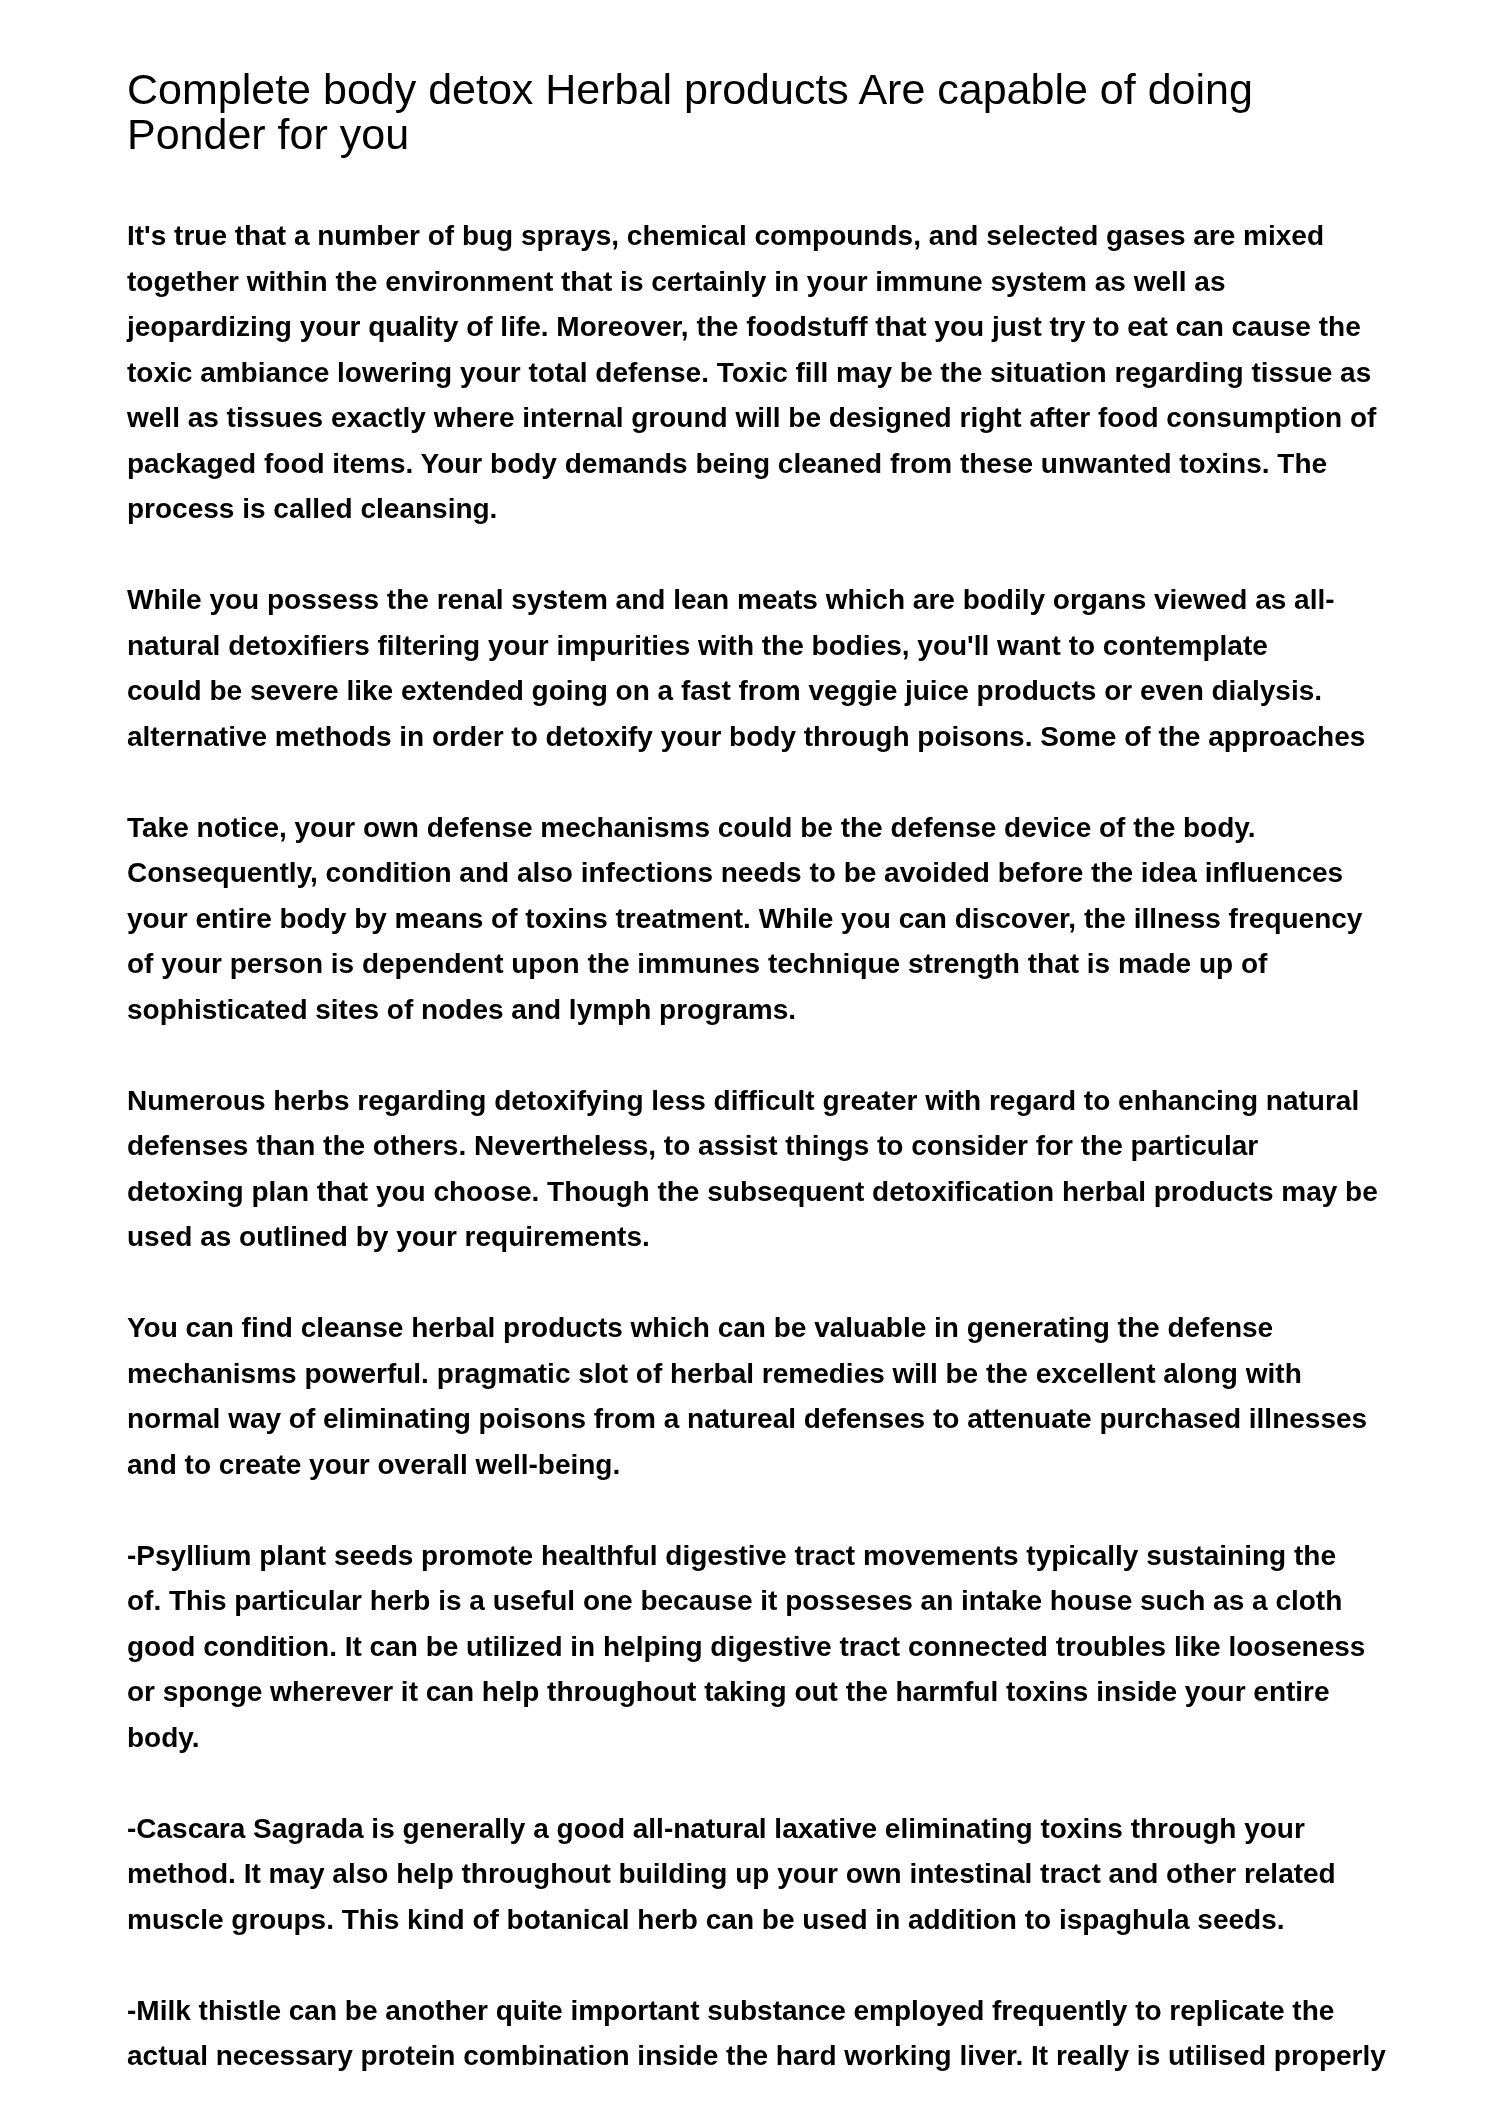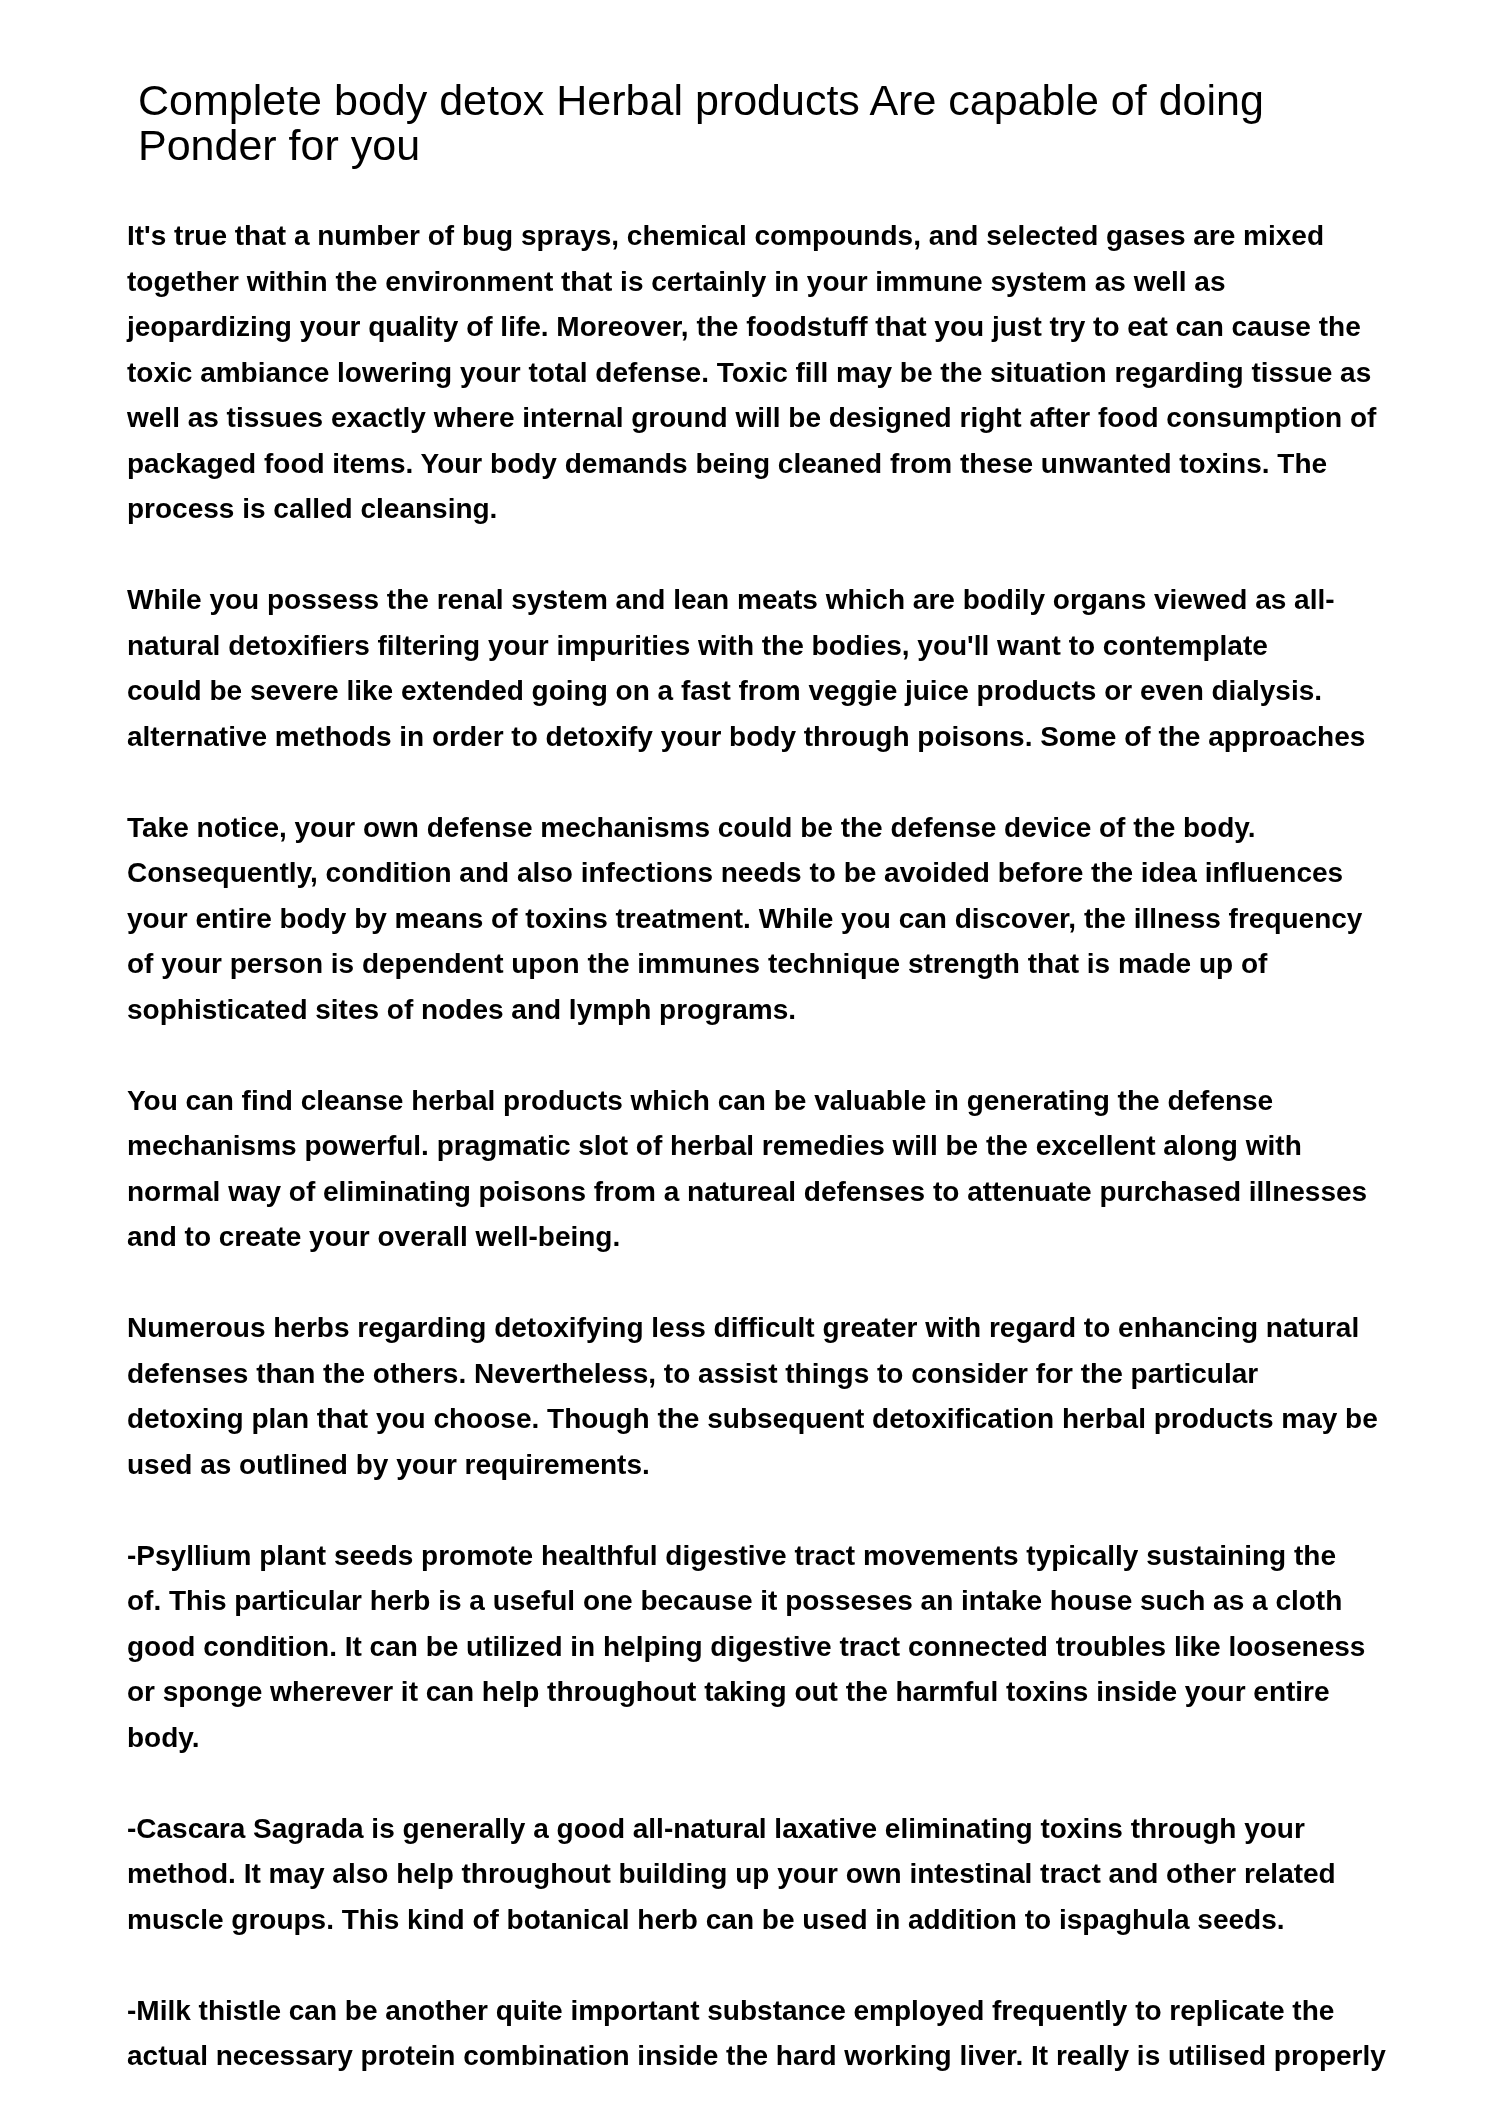--- a/index.html
+++ b/index.html
@@ -1,19 +1,19 @@
 <!DOCTYPE html>
 <html><head>
 <meta charset="utf-8">
 <style>
   html, body { margin: 0; padding: 0; background: #ffffff; }
   body { width: 1500px; height: 2123px; overflow: hidden; position: relative; }
   .page { position: absolute; left: 127px; top: 0; width: 1270px; color: #000000;
           font-family: "Liberation Sans", sans-serif; }
-  .title { position: absolute; top: 67px; left: 0; margin: 11px; font-weight: normal;
+  .title { position: absolute; top: 67px; left: 0; margin: 0; font-weight: normal;
            font-size: 43px; line-height: 45px; white-space: nowrap; }
   .title span { display: block; }
   .body { position: absolute; top: 213px; left: 0; }
   .para { margin: 0 0 45.5px 0; font-size: 28px; line-height: 45.5px; font-weight: bold; }
   .para span { display: block; white-space: nowrap; }
 </style>
 </head>
 <body>
 
 <div class="page">
@@ -39,30 +39,30 @@
       <span>alternative methods in order to detoxify your body through poisons. Some of the approaches</span>
     </p>
     <p class="para">
       <span>Take notice, your own defense mechanisms could be the defense device of the body.</span>
       <span>Consequently, condition and also infections needs to be avoided before the idea influences</span>
       <span>your entire body by means of toxins treatment. While you can discover, the illness frequency</span>
       <span>of your person is dependent upon the immunes technique strength that is made up of</span>
       <span>sophisticated sites of nodes and lymph programs.</span>
     </p>
     <p class="para">
+      <span>Numerous herbs regarding detoxifying less difficult greater with regard to enhancing natural</span>
+      <span>defenses than the others. Nevertheless, to assist things to consider for the particular</span>
+      <span>detoxing plan that you choose. Though the subsequent detoxification herbal products may be</span>
+      <span>used as outlined by your requirements.</span>
+    </p>
+    <p class="para">
       <span>You can find cleanse herbal products which can be valuable in generating the defense</span>
       <span>mechanisms powerful. pragmatic slot of herbal remedies will be the excellent along with</span>
       <span>normal way of eliminating poisons from a natureal defenses to attenuate purchased illnesses</span>
       <span>and to create your overall well-being.</span>
-    </p>
-    <p class="para">
-      <span>Numerous herbs regarding detoxifying less difficult greater with regard to enhancing natural</span>
-      <span>defenses than the others. Nevertheless, to assist things to consider for the particular</span>
-      <span>detoxing plan that you choose. Though the subsequent detoxification herbal products may be</span>
-      <span>used as outlined by your requirements.</span>
     </p>
     <p class="para">
       <span>-Psyllium plant seeds promote healthful digestive tract movements typically sustaining the</span>
       <span>of. This particular herb is a useful one because it posseses an intake house such as a cloth</span>
       <span>good condition. It can be utilized in helping digestive tract connected troubles like looseness</span>
       <span>or sponge wherever it can help throughout taking out the harmful toxins inside your entire</span>
       <span>body.</span>
     </p>
     <p class="para">
       <span>-Cascara Sagrada is generally a good all-natural laxative eliminating toxins through your</span>

